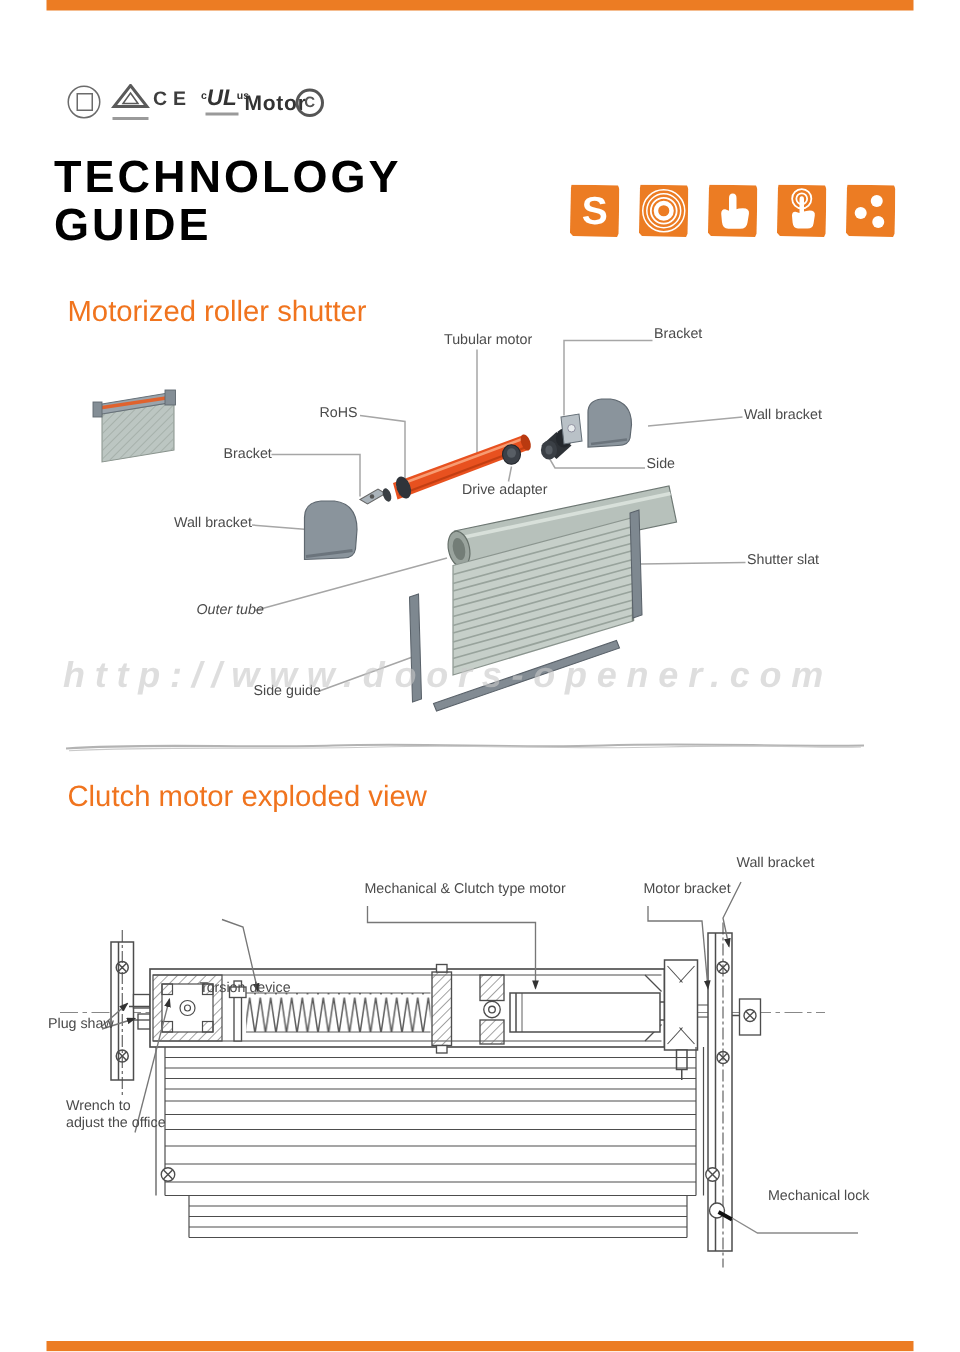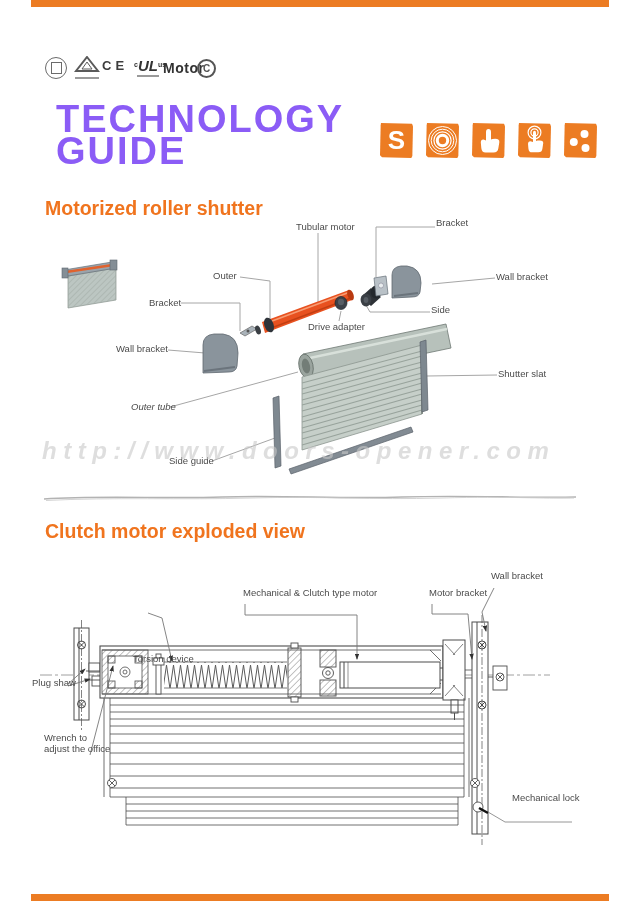--- a/index.html
+++ b/index.html
@@ -18,29 +18,29 @@
   .tri-wrap{left:29px;top:1px;width:26px;text-align:center;}
   .tri-sub{margin-top:0px;height:2px;background:#9a9a9a;width:24px;margin-left:1px;}
   .ce{left:57px;top:3px;font-size:13px;letter-spacing:4px;font-weight:600;color:#3d3d3d;}
   .ul{left:89px;top:2px;font-size:15px;font-weight:bold;font-style:italic;color:#333;}
   .ul .small{font-size:7px;font-style:normal;vertical-align:4px;}
   .ul-sub{position:absolute;left:92px;top:20px;width:22px;height:2px;background:#9a9a9a;}
   .rohs{left:118px;top:5px;font-size:14px;font-weight:bold;color:#333;letter-spacing:0.5px;}
   .cmark{left:152px;top:4px;width:15px;height:15px;border:2px solid #555;border-radius:50%;
          display:flex;align-items:center;justify-content:center;font-size:10px;font-weight:bold;color:#555;}
 
-  .main-title{position:absolute;left:56px;top:103px;font-size:38px;line-height:32px;
-              font-weight:800;letter-spacing:2px;color:#8b5cf6;}
+  .main-title{position:absolute;left:36px;top:103px;font-size:30px;line-height:32px;
+              font-weight:800;letter-spacing:2px;color:#000000;}
 
   .tiles{position:absolute;left:380px;top:123px;display:flex;gap:13px;}
   .tile{width:33px;height:35px;background:#EC7C23;display:flex;align-items:center;justify-content:center;
         color:#fff;clip-path:polygon(3% 0,97% 2%,100% 9%,98% 94%,95% 100%,6% 98%,0 92%,2% 7%);}
   .tile .s{font-size:26px;font-weight:bold;line-height:33px;}
 
-  .sec-title{position:absolute;left:45px;font-size:19.5px;color:#F0741E;font-weight:bold;}
+  .sec-title{position:absolute;left:45px;font-size:19.5px;color:#F0741E;}
   .sec1-title{top:197px;}
   .sec2-title{top:520px;text-align:right;}
 
   .lbl{position:absolute;font-size:9.5px;color:#4b4b4b;white-space:nowrap;}
   .lbl2{line-height:11px;}
 
   .watermark{position:absolute;left:42px;top:437px;width:558px;font-size:24px;font-weight:bold;
              font-style:italic;letter-spacing:6.5px;color:#c9c9c9;opacity:0.6;white-space:nowrap;z-index:5;}
 
   svg{position:absolute;}
@@ -211,21 +211,21 @@
     <g>
       <polygon points="380,127 386,125 388,195 382,197" fill="#7e8890" stroke="#5a626a" stroke-width="0.7"></polygon>
     </g>
     <g>
       <polygon points="249,254 371,212 373,217 251,259" fill="#828b93" stroke="#5a626a" stroke-width="0.7"></polygon>
     </g>
   </svg>
 
   <div class="lbl" style="left:296px;top:221px;">Tubular motor</div>
   <div class="lbl" style="left:436px;top:217px;">Bracket</div>
-  <div class="lbl" style="left:213px;top:270px;">Outer</div>
+  <div class="lbl" style="left:213px;top:270px;">RoHS</div>
   <div class="lbl" style="left:496px;top:271px;">Wall bracket</div>
   <div class="lbl" style="left:431px;top:304px;">Side</div>
   <div class="lbl" style="left:308px;top:321px;">Drive adapter</div>
   <div class="lbl" style="left:149px;top:297px;">Bracket</div>
   <div class="lbl" style="left:116px;top:343px;">Wall bracket</div>
   <div class="lbl" style="left:498px;top:368px;">Shutter slat</div>
   <div class="lbl" style="left:131px;top:401px;font-style:italic;">Outer tube</div>
   <div class="lbl" style="left:169px;top:455px;">Side guide</div>
 
   <div class="watermark">http://www.doors-opener.com</div>

